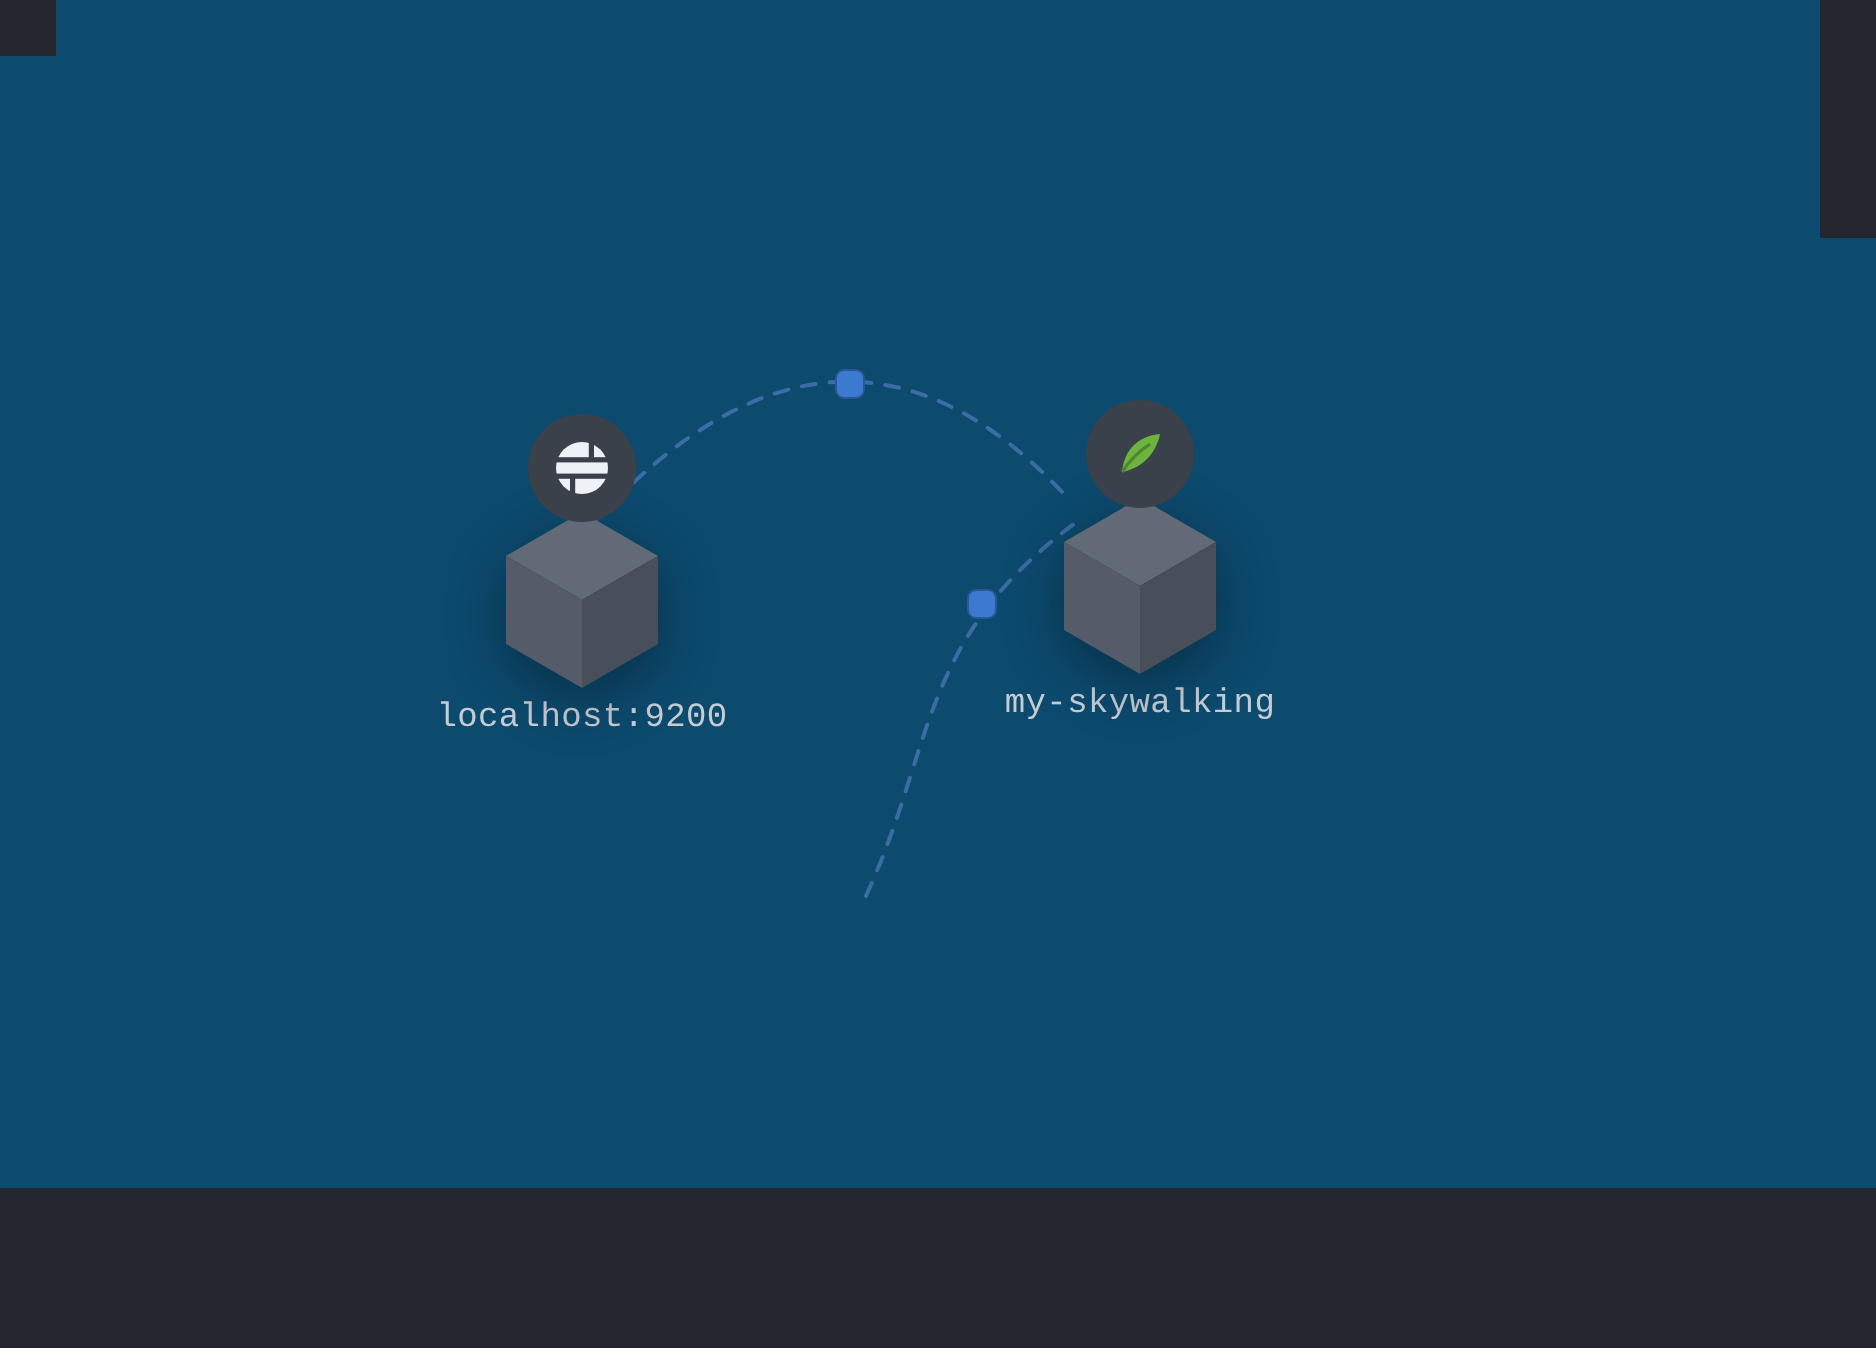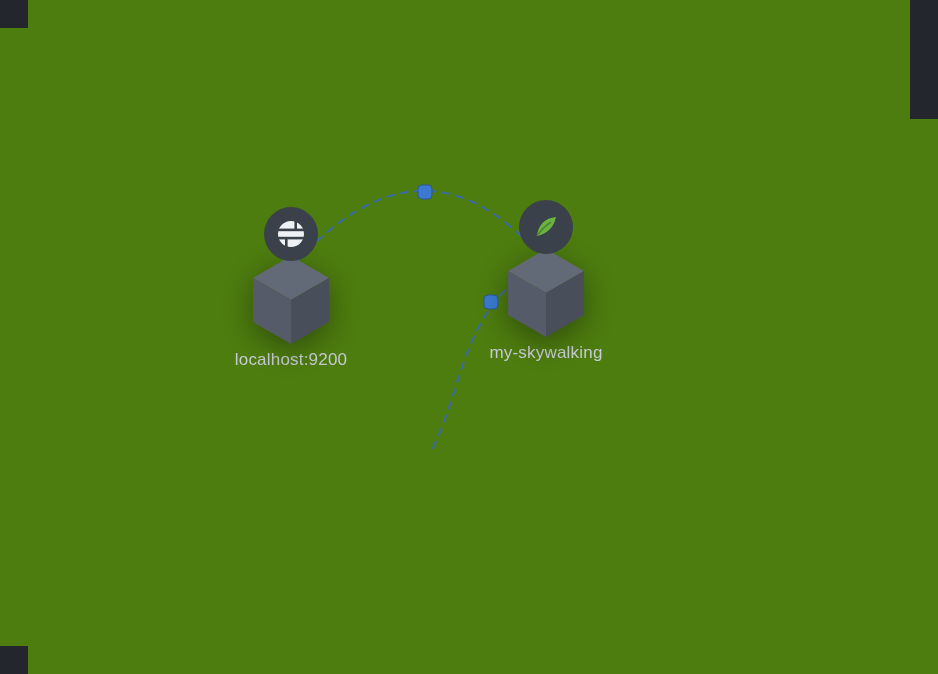--- a/index.html
+++ b/index.html
@@ -7,22 +7,23 @@
     padding: 0;
     width: 938px;
     height: 674px;
     overflow: hidden;
     background: #23272d;
     font-family: "Liberation Sans", sans-serif;
   }
   .canvas {
     position: relative;
     width: 938px;
-    height: 674px;
-    background: #4d7c0f;
+    height: 594px;
+    background: #0c4a6e;
+    font-family: Liberation Mono, monospace;
   }
   
   .corner {
     position: absolute;
     background: #23272d;
   }
   .corner-tl { left: 0; top: 0; width: 28px; height: 28px; }
   .corner-tr { left: 910px; top: 0; width: 28px; height: 119px; }
   .corner-bl { left: 0; top: 646px; width: 28px; height: 28px; }
 
@@ -46,21 +47,21 @@
   }
 
   .node {
     position: absolute;
     width: 160px;
     text-align: center;
     z-index: 2;
     cursor: pointer;
   }
   .node-es  { left: 211px; top: 207px; }
-  .node-skw { left: 466px; top: 200px; }
+  .node-skw { left: 490px; top: 200px; }
   .node-user{ left: 347px; top: 426px; }
 
   .node-circle {
     width: 54px;
     height: 54px;
     margin: 0 auto;
     border-radius: 50%;
     background: #3a414a;
     display: flex;
     align-items: center;

